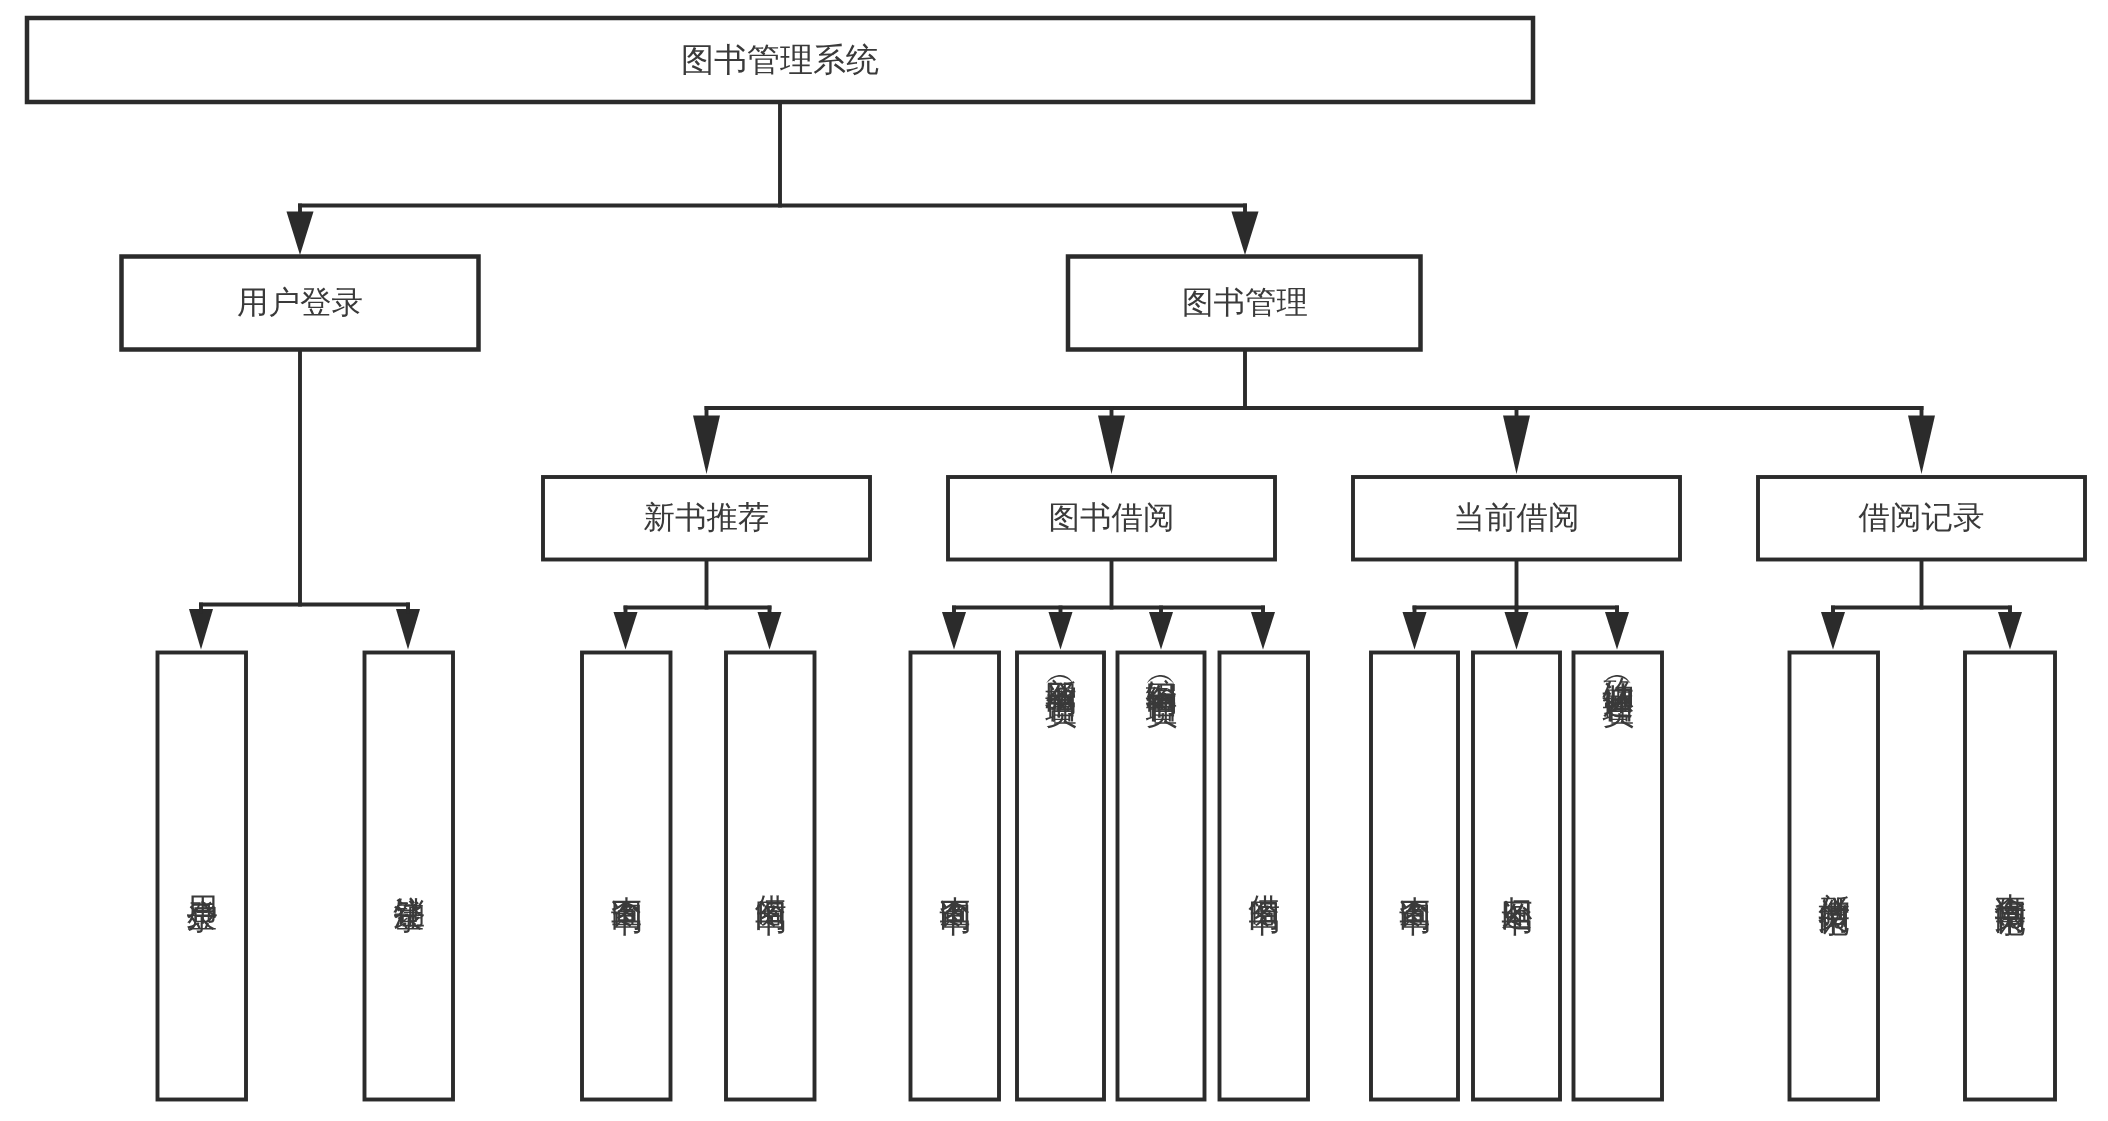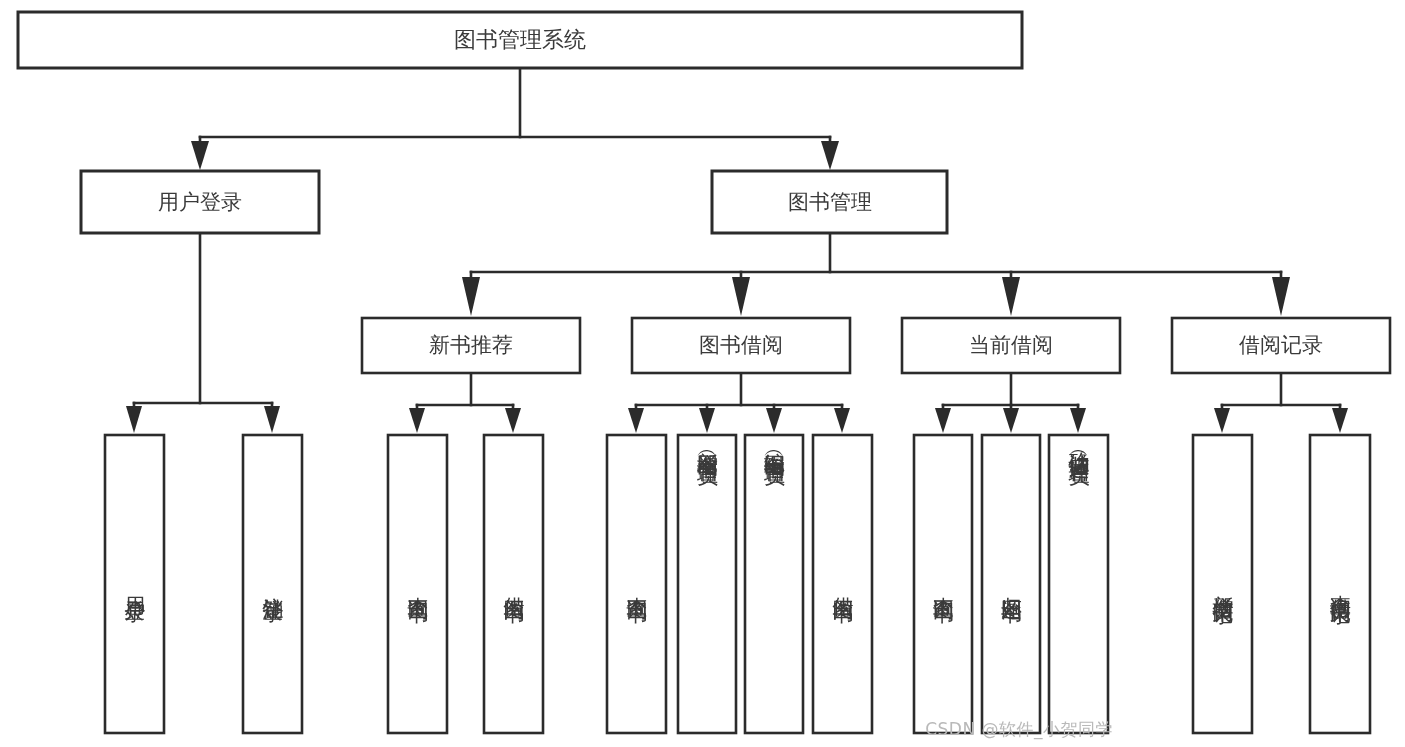--- a/index.html
+++ b/index.html
@@ -233,14 +233,13 @@
     <span class="vlabel">确认归还（管理员）</span>
   </div>
 
   <div class="vlabel-wrap" style="left:1193px; top:435px; width:59px; height:298px;">
     <span class="vlabel">新增借阅记录</span>
   </div>
   <div class="vlabel-wrap" style="left:1310px; top:435px; width:60px; height:298px;">
     <span class="vlabel">查询借阅记录</span>
   </div>
 
-  <div class="watermark">CSDN @软件_小贺同学</div>
 </div>
 
 </body></html>

